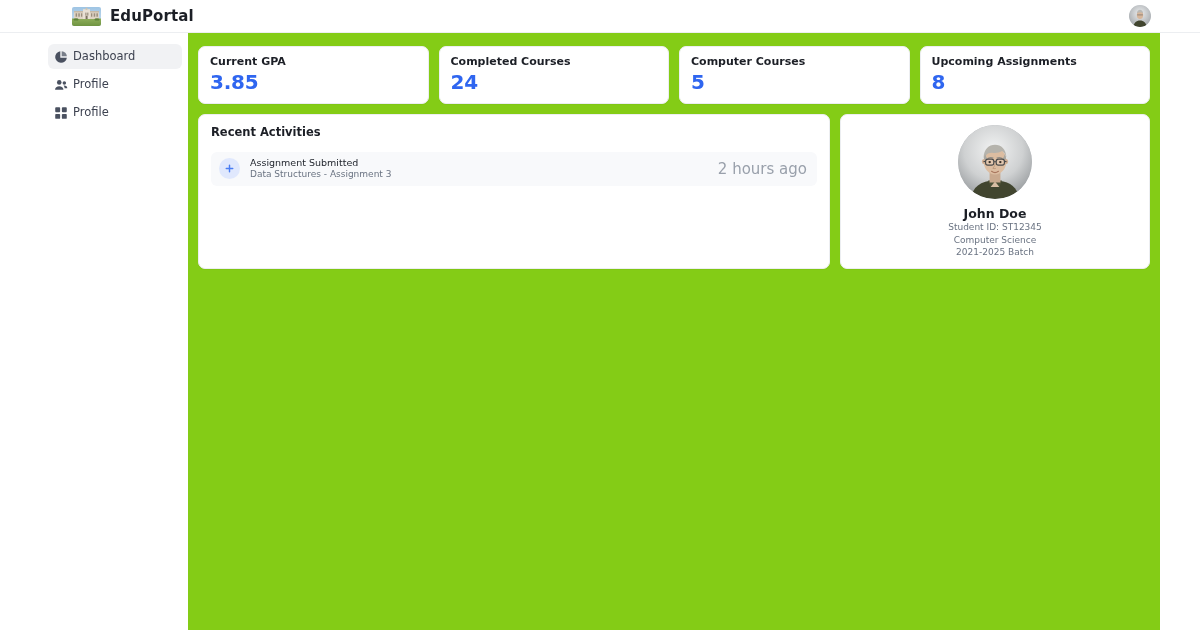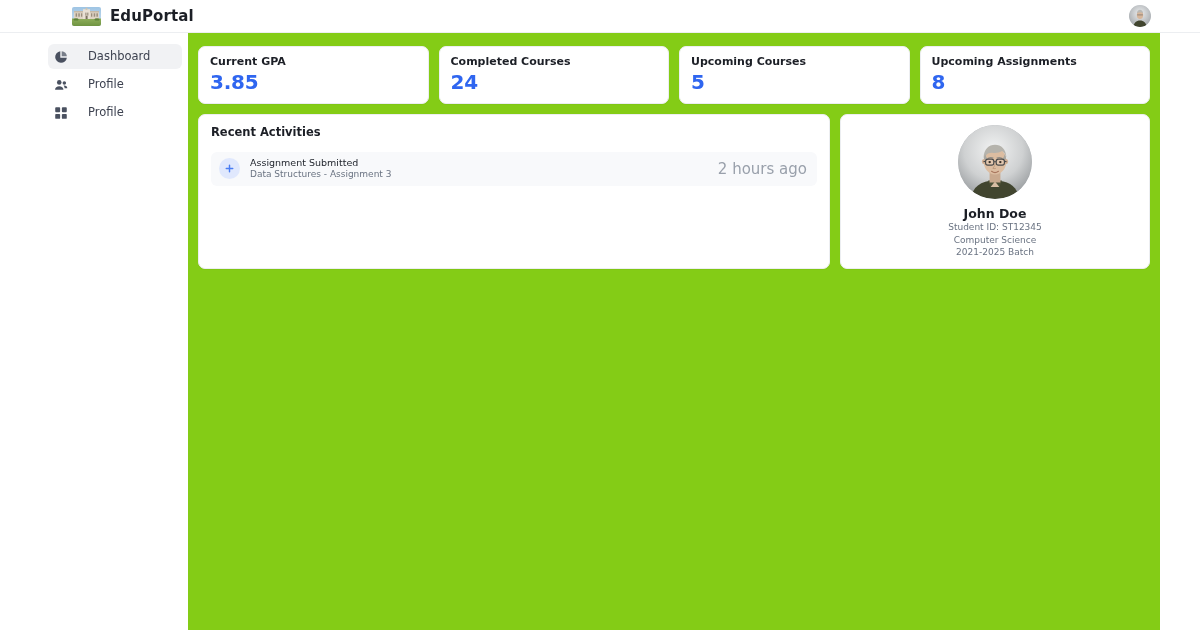--- a/index.html
+++ b/index.html
@@ -76,21 +76,21 @@
     left: 0;
     width: 188px;
     height: 597px;
     background: #ffffff;
     padding-top: 11px;
   }
   .nav-item {
     position: relative;
     display: flex;
     align-items: center;
-    gap: 20px;
+    gap: 5px;
     height: 25px;
     margin: 0 6px 0 48px;
     padding-left: 6px;
     border-radius: 6px;
     cursor: pointer;
   }
   .nav-item + .nav-item { margin-top: 3px; }
   .nav-item.active { background: #f1f2f4; }
   .nav-icon {
     width: 14px; height: 14px;
@@ -360,21 +360,21 @@
         <div class="stat-label">Current GPA</div>
         <div class="stat-value">3.85</div>
       </div>
 
       <div class="stat-card">
         <div class="stat-label">Completed Courses</div>
         <div class="stat-value">24</div>
       </div>
 
       <div class="stat-card">
-        <div class="stat-label">Upcoming Courses</div>
+        <div class="stat-label">Computer Courses</div>
         <div class="stat-value">5</div>
       </div>
 
       <div class="stat-card">
         <div class="stat-label">Upcoming Assignments</div>
         <div class="stat-value">8</div>
       </div>
     </div>
 
     <div class="panels-row">

